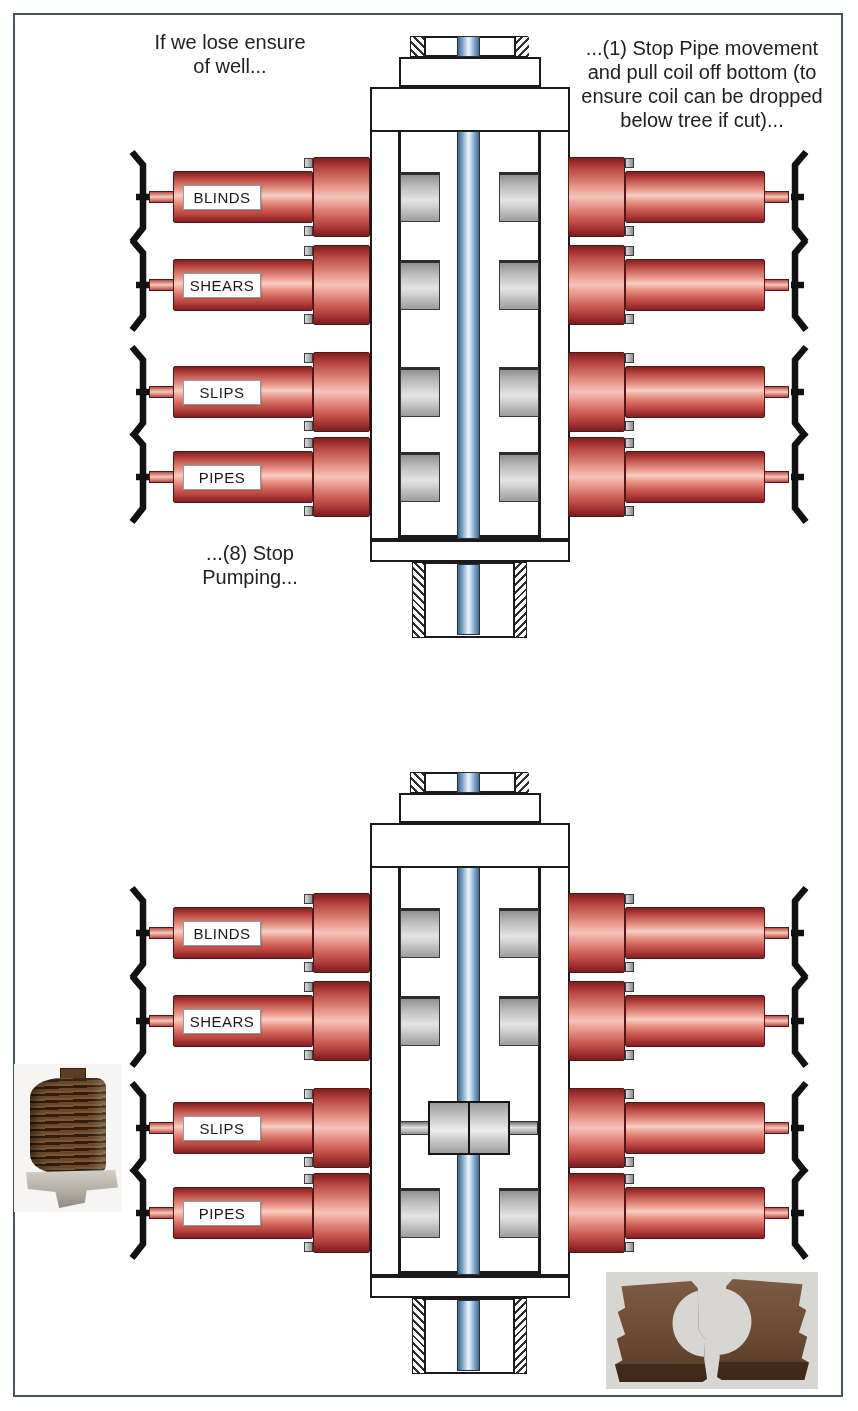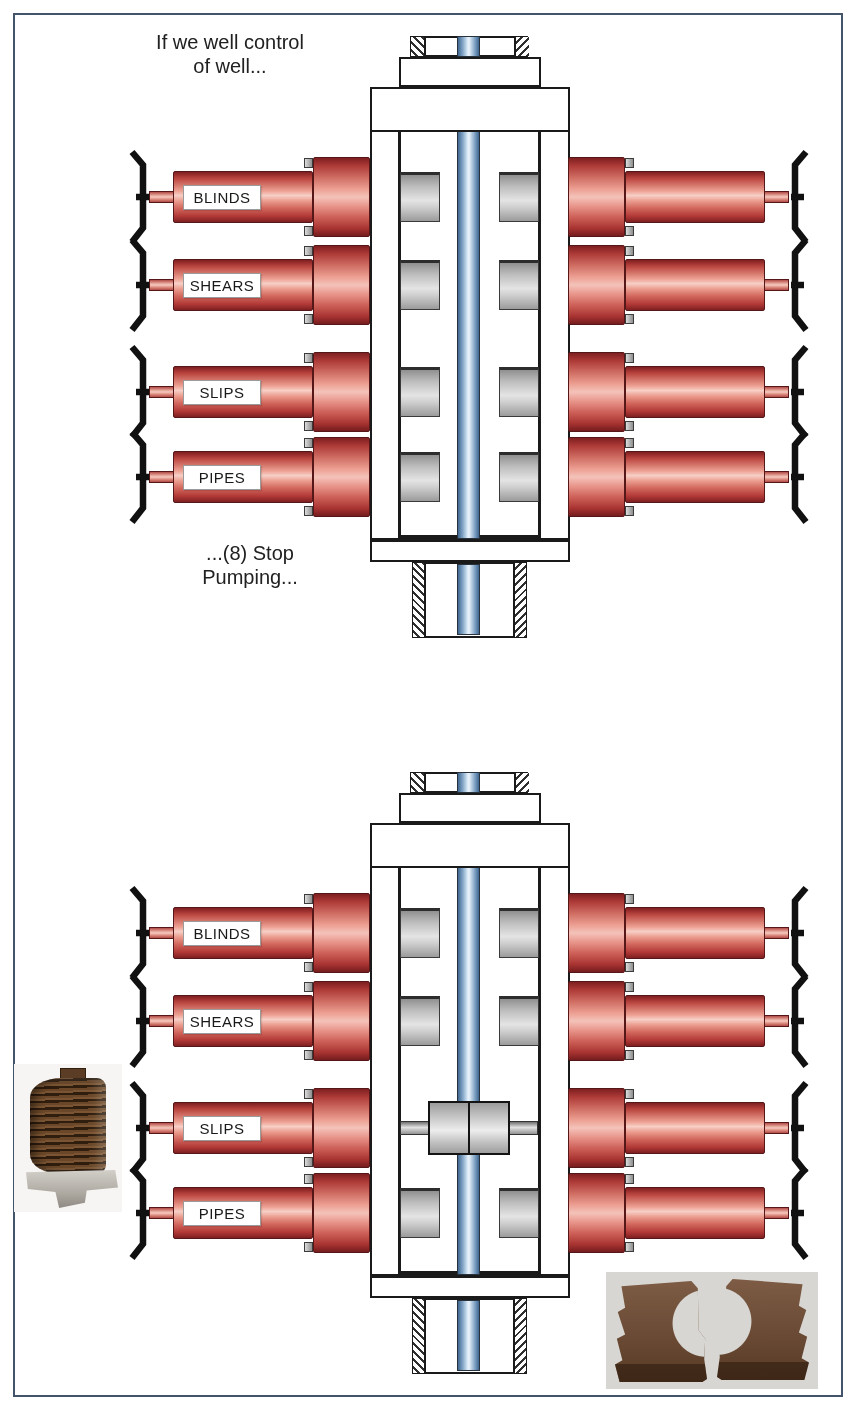--- a/index.html
+++ b/index.html
@@ -63,22 +63,26 @@
           5% 100%,0% 83%,8% 79%,2% 58%,11% 54%,3% 32%,11% 28%);}
   .halfL{left:9px;top:7px;}
   .halfR{left:111px;top:5px;transform:scaleX(-1);}
 </style>
 </head>
 <body>
 
 <div class="page">
   <div class="frame" style="border-color: rgb(68, 84, 106);"></div>
 
-  <div class="ann" style="left:110px;top:30px;width:240px">If we well control
+  <div class="ann" style="left:110px;top:30px;width:240px">If we lose ensure
 of well...</div>
+  <div class="ann" style="left:556px;top:36px;width:292px">...(1) Stop Pipe movement
+and pull coil off bottom (to
+ensure coil can be dropped
+below tree if cut)...</div>
   <div class="ann" style="left:150px;top:541px;width:200px">...(8) Stop
 Pumping...</div>
 
   <div class="bop" id="bop1" style="top:0">
       <div class="box" style="left: 370px; top: 130px; width: 200px; height: 410px;"></div>
       <div class="vline" style="left: 398px; top: 130px; width: 3px; height: 410px;"></div>
       <div class="vline" style="left: 538px; top: 130px; width: 3px; height: 410px;"></div>
       <div class="vline" style="left: 400px; top: 535px; width: 139px; height: 3px;"></div>
       <div class="pipe" style="left: 457px; top: 131px; width: 23px; height: 408px;"></div>
       <div class="box" style="left: 410px; top: 36px; width: 118px; height: 21px;">

